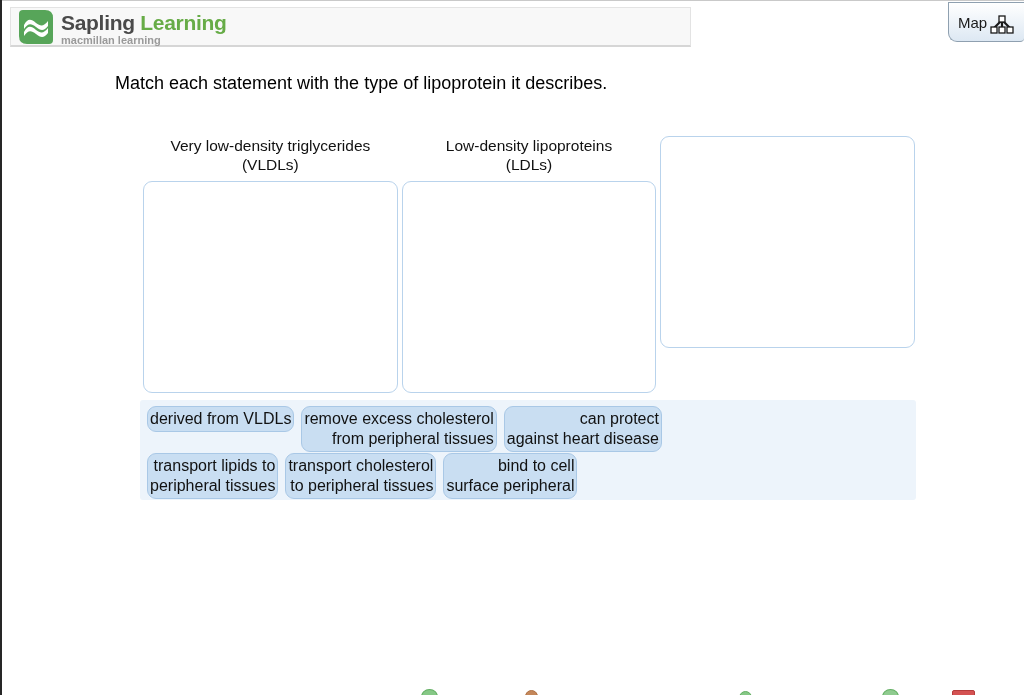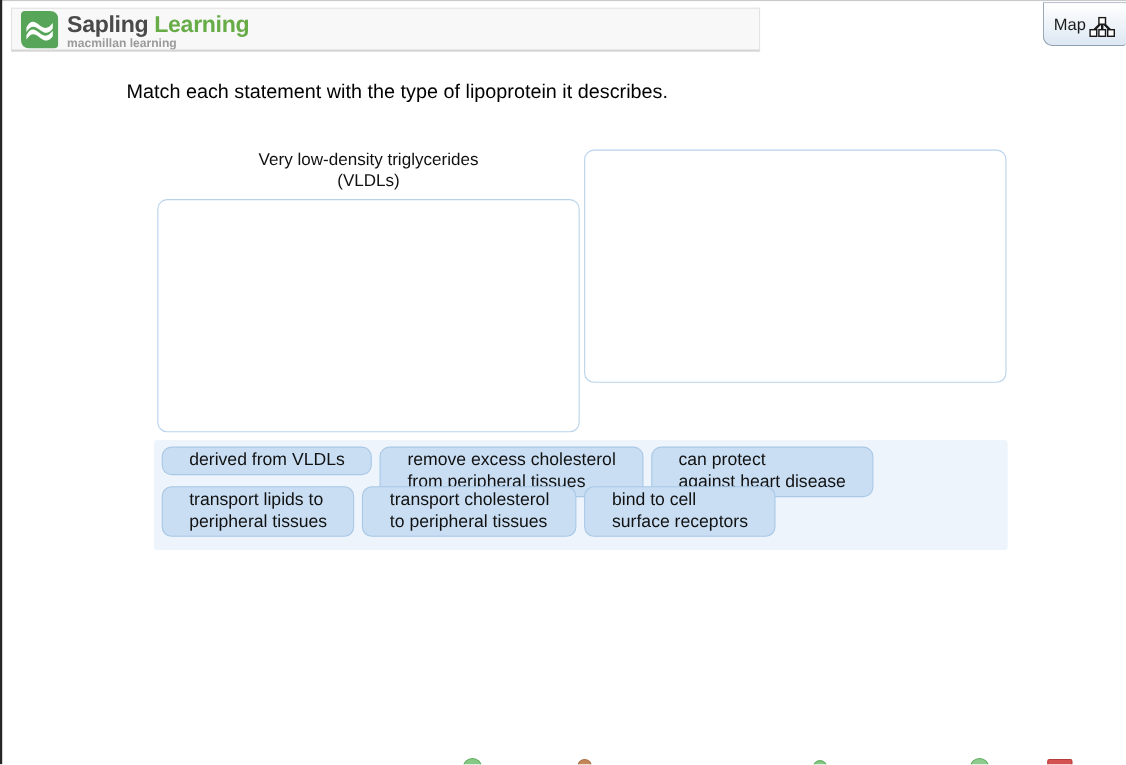--- a/index.html
+++ b/index.html
@@ -52,25 +52,25 @@
     height:212px; background:#fff; border:1px solid #b9d3ec; border-radius:9px;
   }
 
   
   .chip-band {
     position:absolute; left:140px; top:400px; width:776px; height:100px;
     background:#edf4fb; border-radius:3px;
   }
   .chip-row { position:absolute; left:7px; display:flex; align-items:flex-start; gap:7px; }
   .chip-row.row1 { top:6px; }
-  .chip-row.row2 { top:42px; }
+  .chip-row.row2 { top:53px; }
   .chip {
     background:#c9def2; border:1px solid #a9c8e6; border-radius:9px;
-    padding:2px 24px; font-family:inherit; font-size:16px; line-height:20px;
-    color:#111; text-align:left; white-space:pre-line; cursor:grab;
+    padding:2px 2px; font-family:inherit; font-size:16px; line-height:20px;
+    color:#111; text-align:right; white-space:pre-line; cursor:grab;
   }
 
   
   .bottom-icon { position:absolute; border-radius:50%; }
   .bi-1 { left:421px; top:689px; width:17px; height:16px; background:#86c886; border:1px solid #63af63; }
   .bi-2 { left:525px; top:690px; width:13px; height:13px; background:#c4875a; border:1px solid #ad7043; }
   .bi-3 { left:739px; top:691px; width:13px; height:13px; background:#86c886; border:1px solid #63af63; }
   .bi-4 { left:882px; top:689px; width:17px; height:16px; background:#8fcb8f; border:1px solid #63af63; }
   .bi-5 { left:952px; top:690px; width:23px; height:12px; background:#d45252; border:1px solid #b53c3c; border-radius:2px; }
 </style>
@@ -113,39 +113,44 @@
 
   <div class="question">Match each statement with the type of lipoprotein it describes.</div>
 
   <div class="columns">
     <div class="column">
       <div class="column-header">Very low-density triglycerides
 (VLDLs)</div>
       <div class="dropzone"></div>
     </div>
     <div class="column">
+      <div class="column-header">Low-density lipoproteins
+(LDLs)</div>
+      <div class="dropzone"></div>
+    </div>
+    <div class="column">
       <div class="dropzone"></div>
     </div>
   </div>
 
   <div class="chip-band">
     <div class="chip-row row1">
       <button class="chip">derived from VLDLs</button>
       <button class="chip">remove excess cholesterol
 from peripheral tissues</button>
       <button class="chip">can protect
 against heart disease</button>
     </div>
     <div class="chip-row row2">
       <button class="chip">transport lipids to
 peripheral tissues</button>
       <button class="chip">transport cholesterol
 to peripheral tissues</button>
       <button class="chip">bind to cell
-surface receptors</button>
+surface peripheral</button>
     </div>
   </div>
 
   <div class="bottom-icon bi-1"></div>
   <div class="bottom-icon bi-2"></div>
   <div class="bottom-icon bi-3"></div>
   <div class="bottom-icon bi-4"></div>
   <div class="bottom-icon bi-5"></div>
 </div>
 

